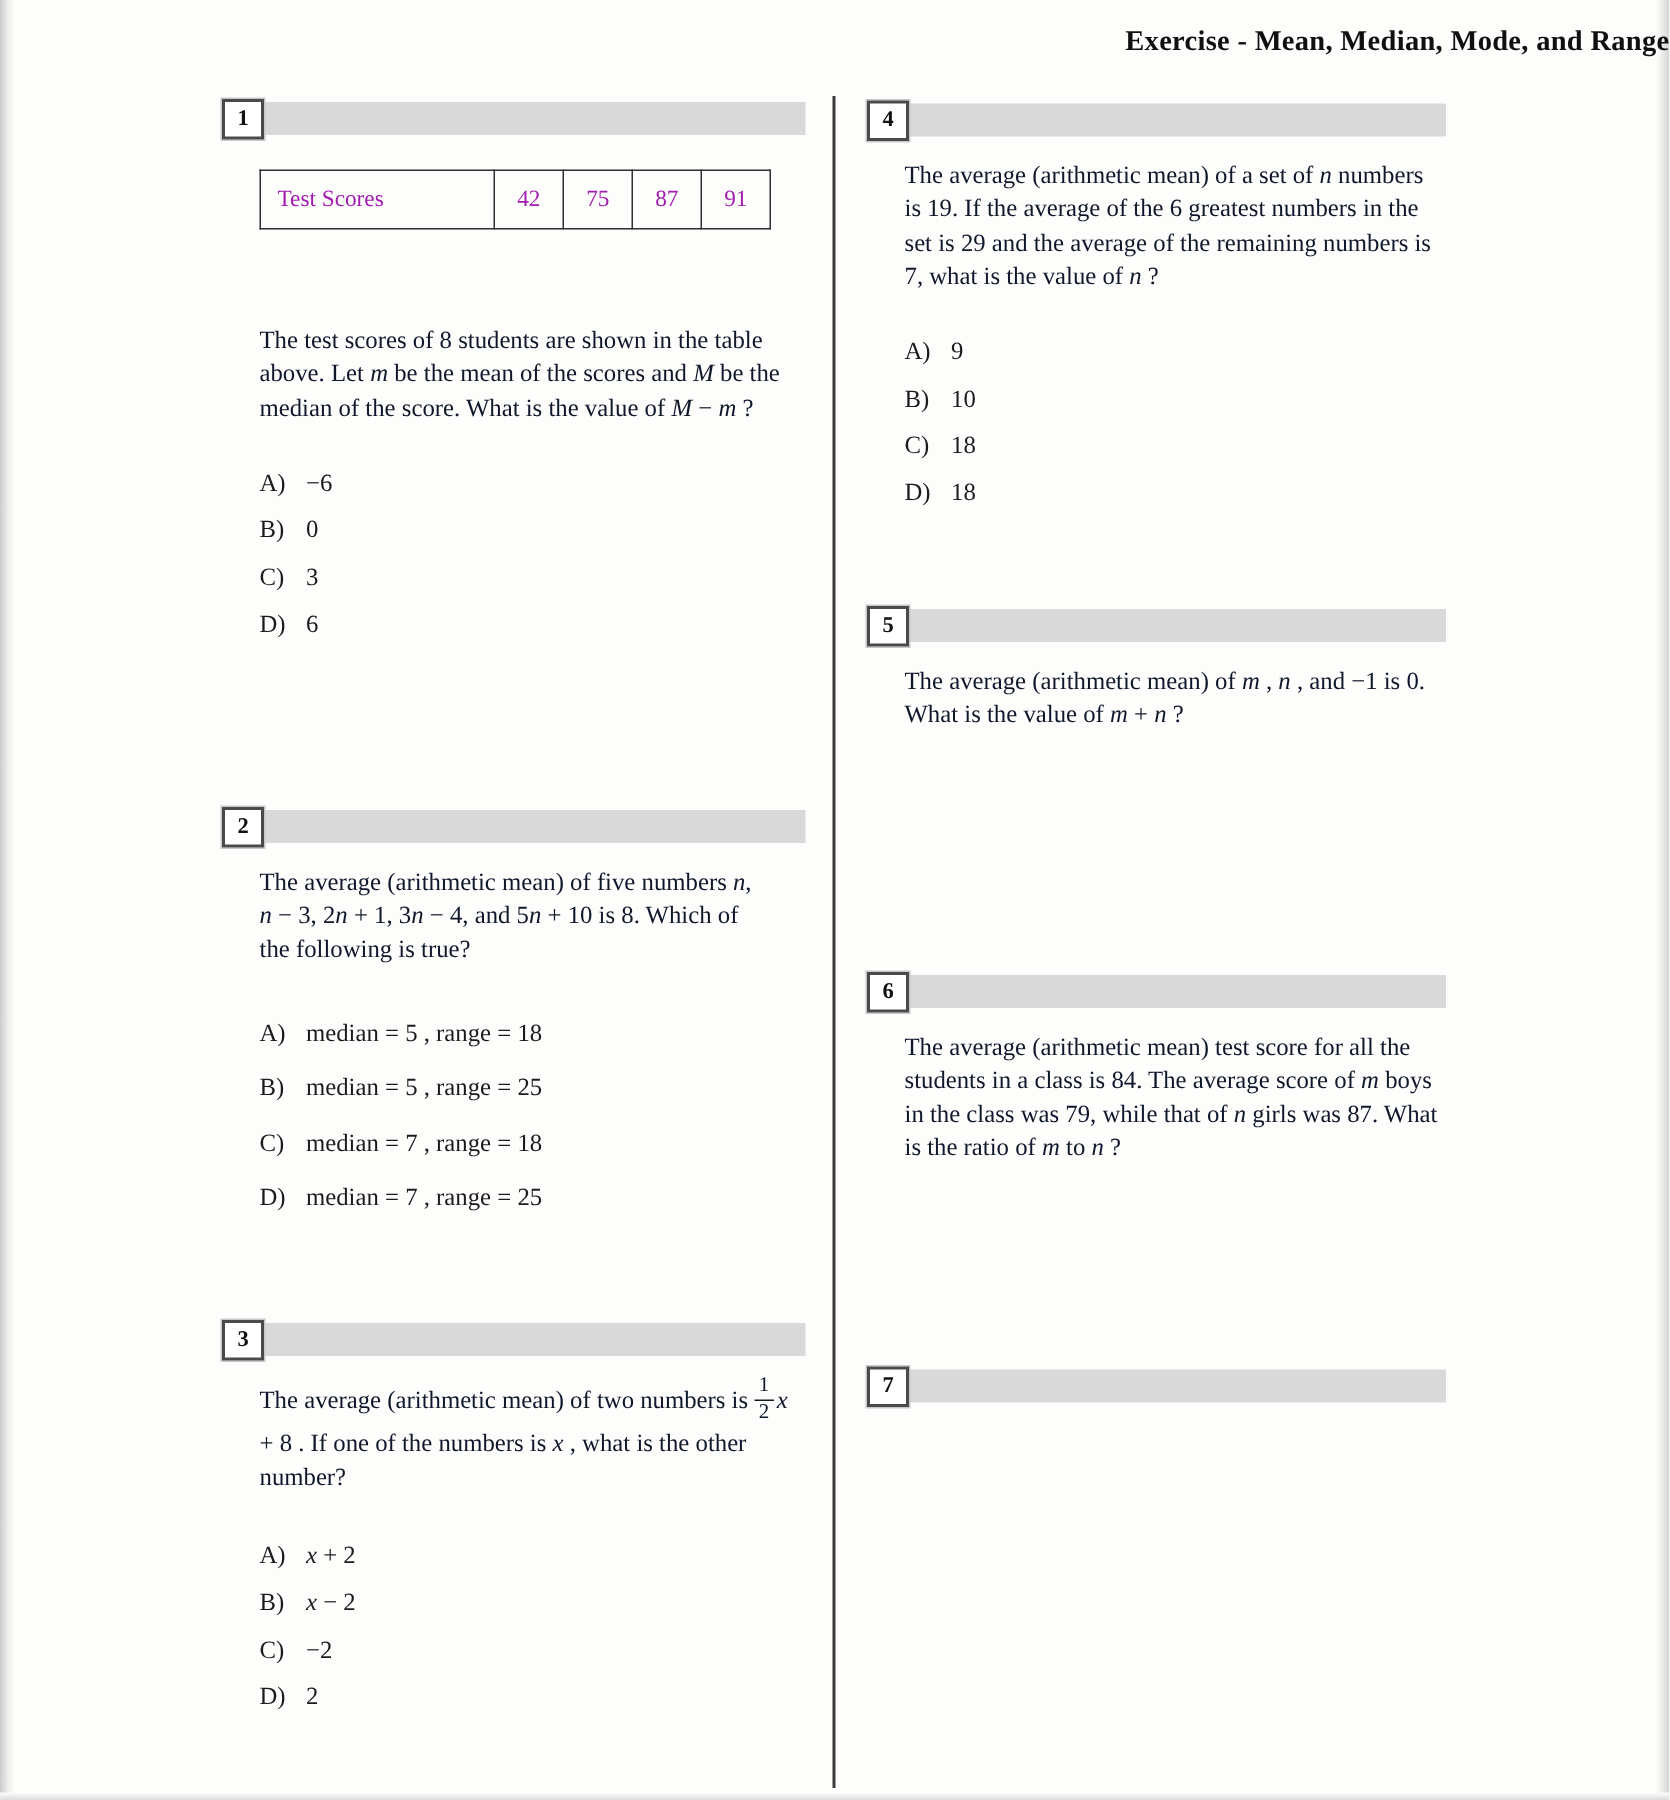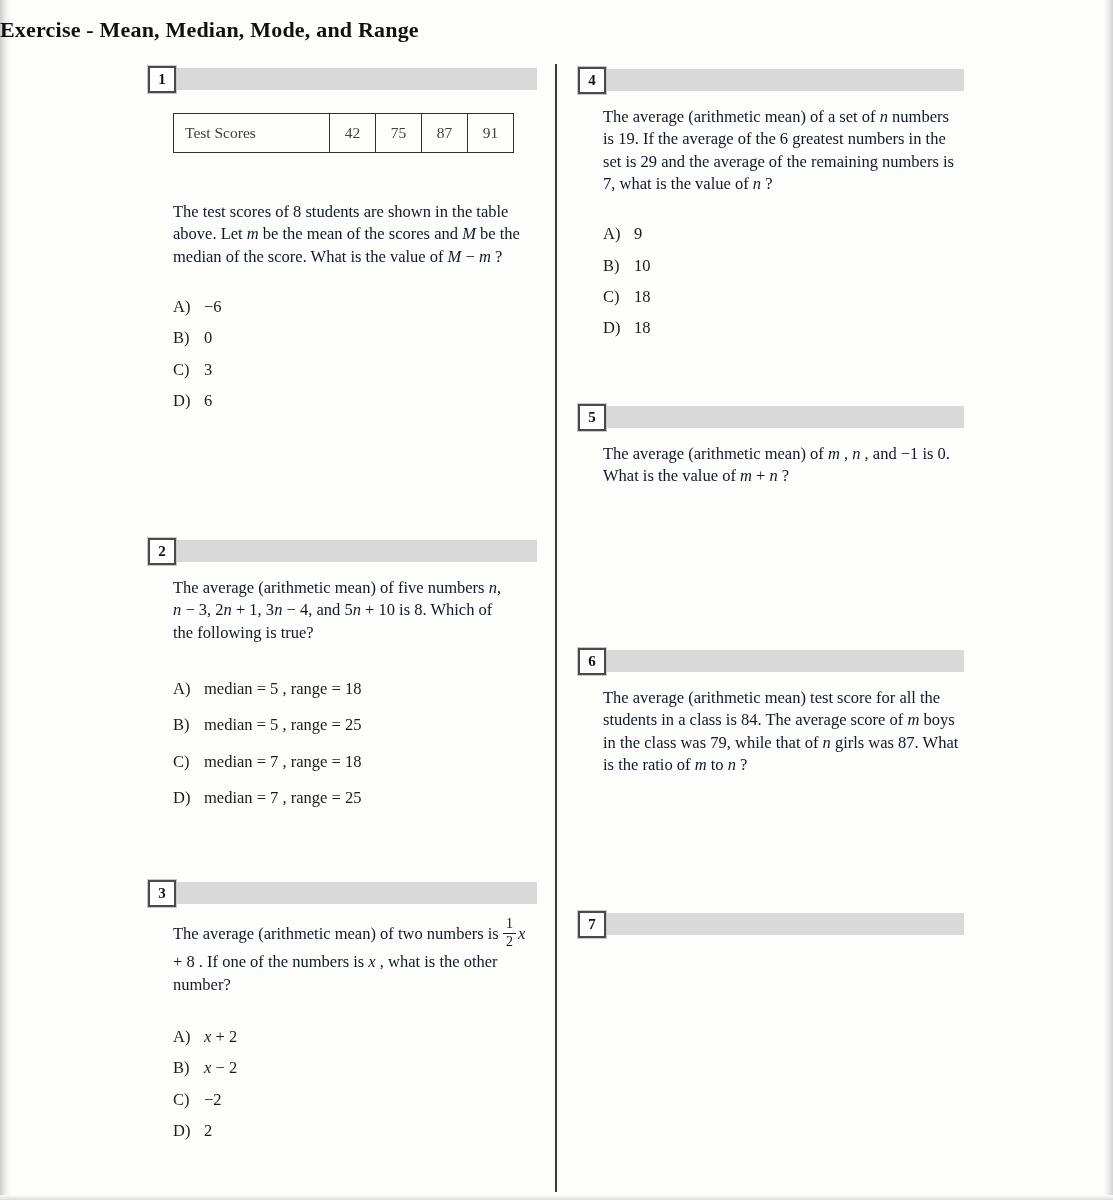--- a/index.html
+++ b/index.html
@@ -18,21 +18,21 @@
     position:absolute; right:0; top:0; width:9px; height:100%;
     background:linear-gradient(270deg,#d2d2d2 0%,#efefee 60%,#fdfdfc 100%);
   }
   .edge-bottom {
     position:absolute; left:0; bottom:0; width:100%; height:5px;
     background:linear-gradient(0deg,#dcdcdc 0%,#fdfdfc 100%);
   }
 
   .title {
     position:absolute; top:17px; left:0; width:100%;
-    text-align:left; font-size:22px; font-weight:bold;
+    text-align:right; font-size:19px; font-weight:bold;
     color:#101010; letter-spacing:.2px;
   }
 
   .divider {
     position:absolute; left:555px; top:64px;
     width:2px; height:1128px; background:#3a3a3a;
   }
 
   .col { position:absolute; top:0; height:1200px; }
   .col-left  { left:148px; width:389px; }
@@ -69,21 +69,21 @@
 
   .options {
     margin:28px 0 0 25px;
     display:flex; flex-direction:column; gap:10px;
   }
   .option { display:flex; font-size:16.5px; line-height:1.3; color:#1b1b1b; }
   .letter { flex:0 0 31px; width:31px; }
 
   .score-table { border-collapse:collapse; margin:20px 0 0 25px; }
   .score-table td {
-    border:1.6px solid #2f2f2f; font-size:15.5px; color:#404040;
+    border:1.6px solid #2f2f2f; font-size:15.5px; color:#a21caf;
     text-align:center; height:39px;
   }
   .score-table td.lbl { text-align:left; padding-left:11px; width:156px; }
   .score-table td.val { width:46px; }
 </style>
 </head>
 <body>
 
 <div class="page">
   <div class="edge-left"></div>
@@ -105,21 +105,21 @@
         <tbody>
             <tr>
           <td class="lbl">Test Scores</td>
           <td class="val">42</td>
           <td class="val">75</td>
           <td class="val">87</td>
           <td class="val">91</td>
         </tr>
       </tbody>
         </table>
-      <p class="qbody" style="margin-top:48px; max-width:350px"><span>The test scores of 8 students are shown in the table above. Let </span><span class="var">m</span><span> be the mean of the scores and </span><span class="var">M</span><span> be the median of the score. What is the value of </span><span class="var">M</span><span> − </span><span class="var">m</span><span> ?</span></p>
+      <p class="qbody" style="margin-top:63px; max-width:350px"><span>The test scores of 8 students are shown in the table above. Let </span><span class="var">m</span><span> be the mean of the scores and </span><span class="var">M</span><span> be the median of the score. What is the value of </span><span class="var">M</span><span> − </span><span class="var">m</span><span> ?</span></p>
       <div class="options">
         <div class="option">
           <span class="letter">A)</span>
           <span class="otext"><span>−6</span></span>
         </div>
         <div class="option">
           <span class="letter">B)</span>
           <span class="otext"><span>0</span></span>
         </div>
         <div class="option">

